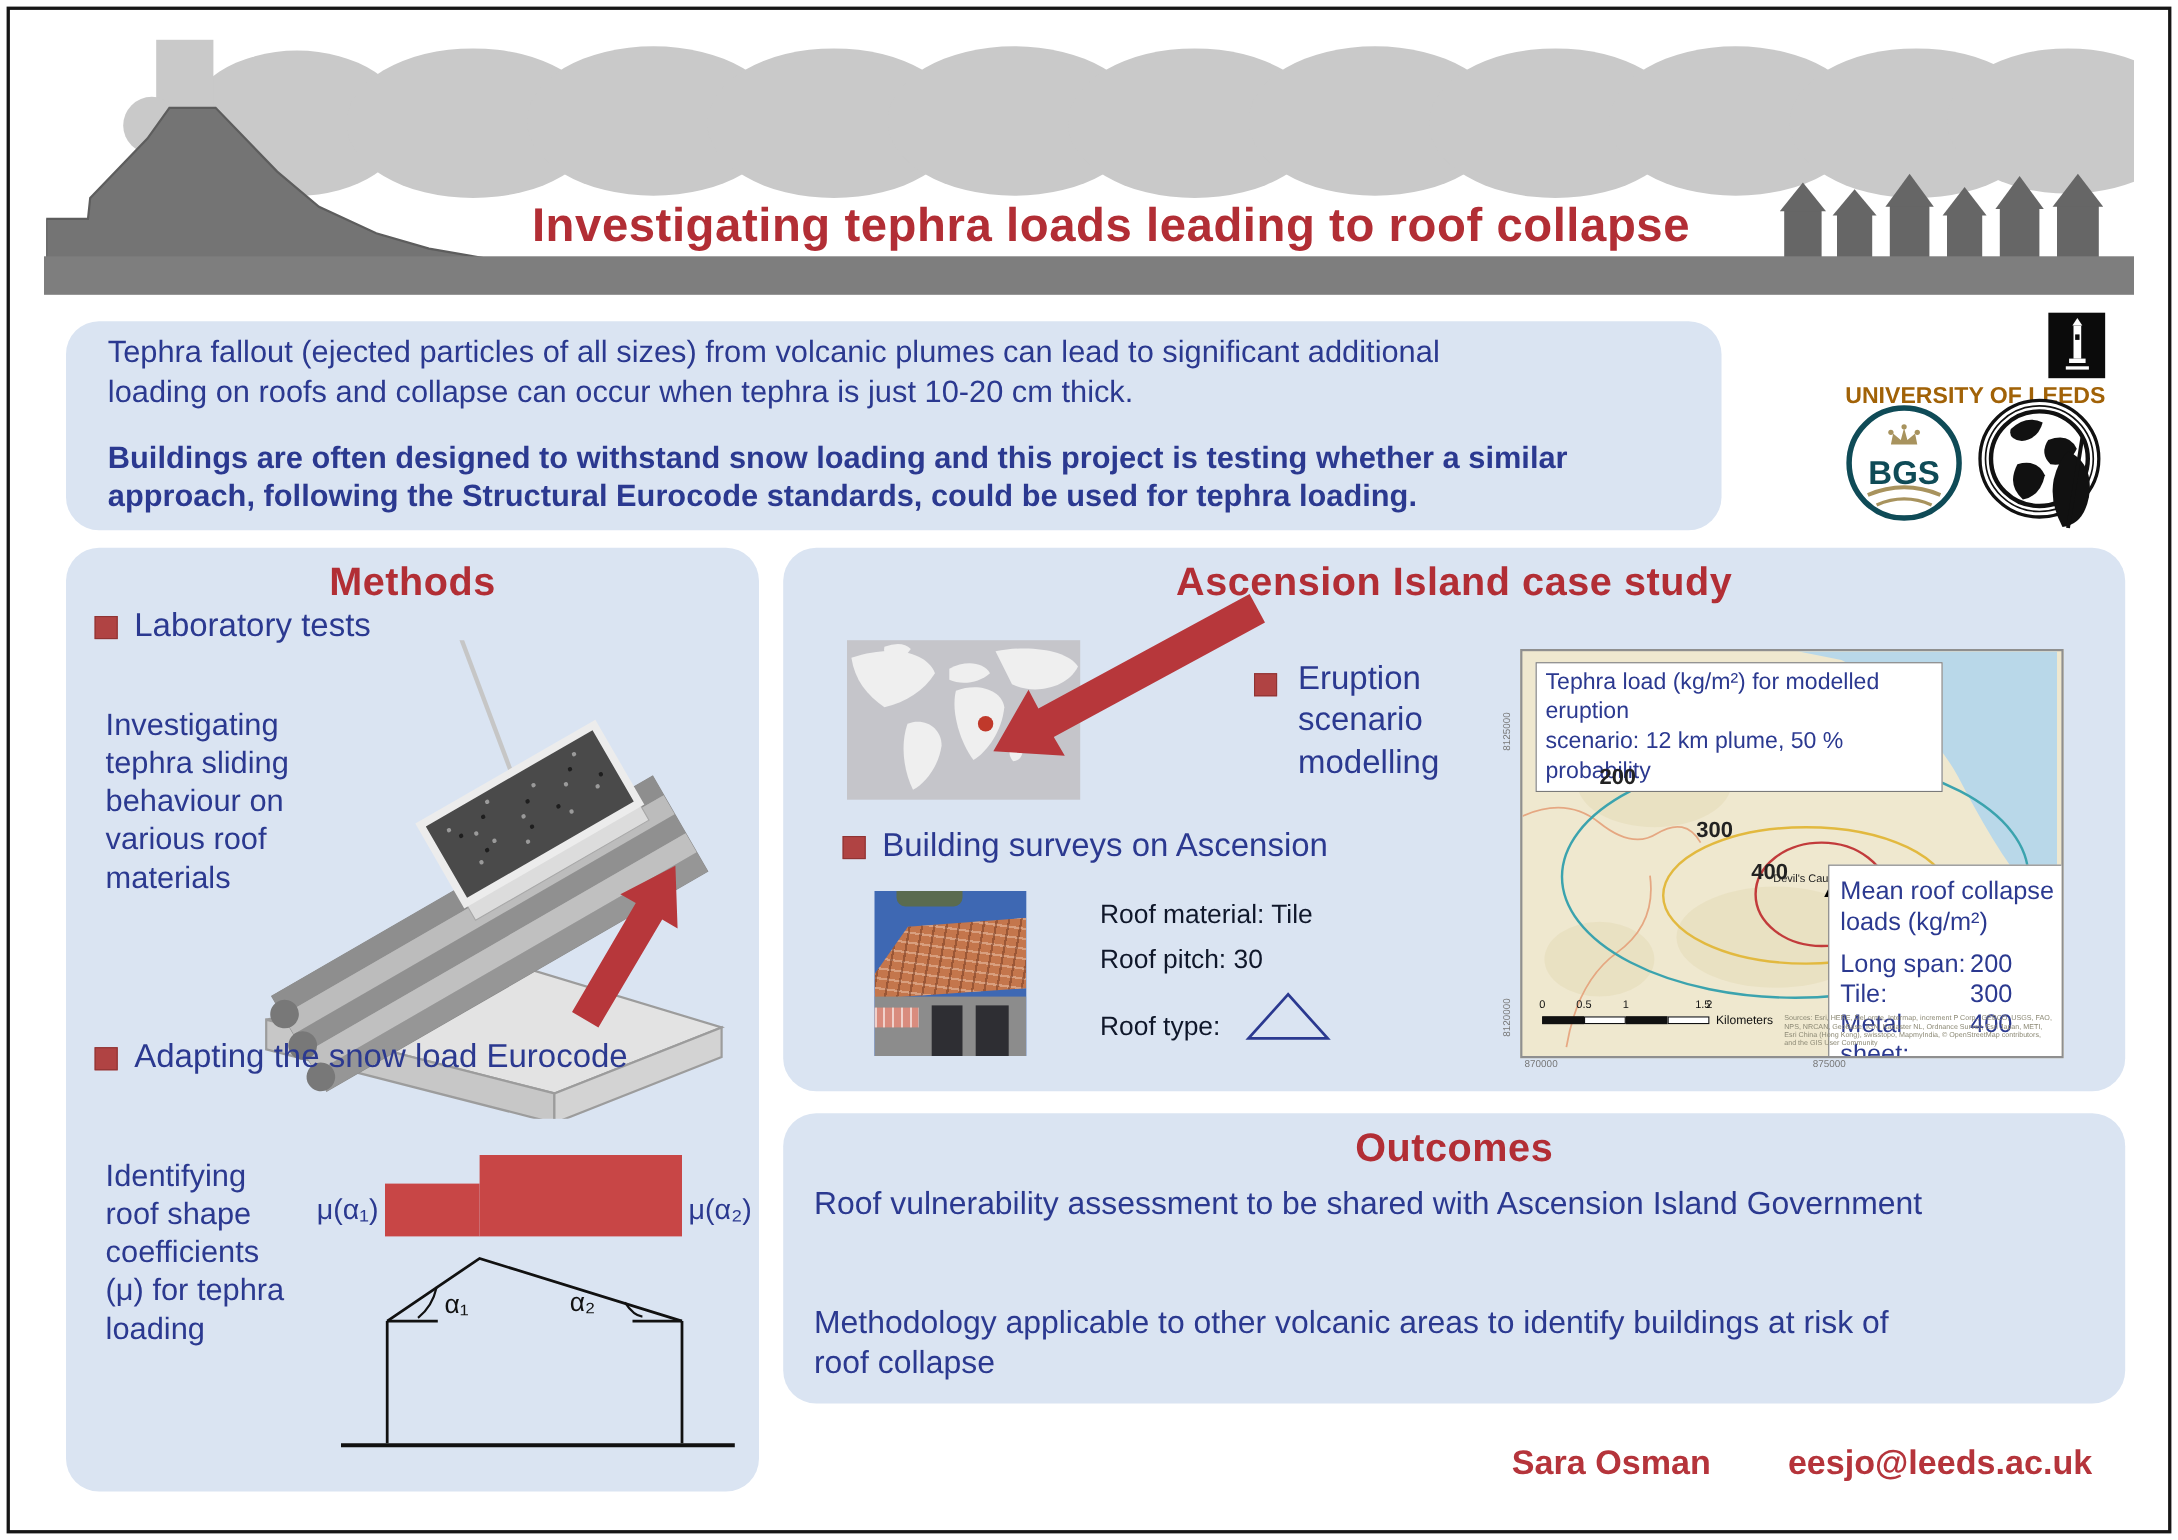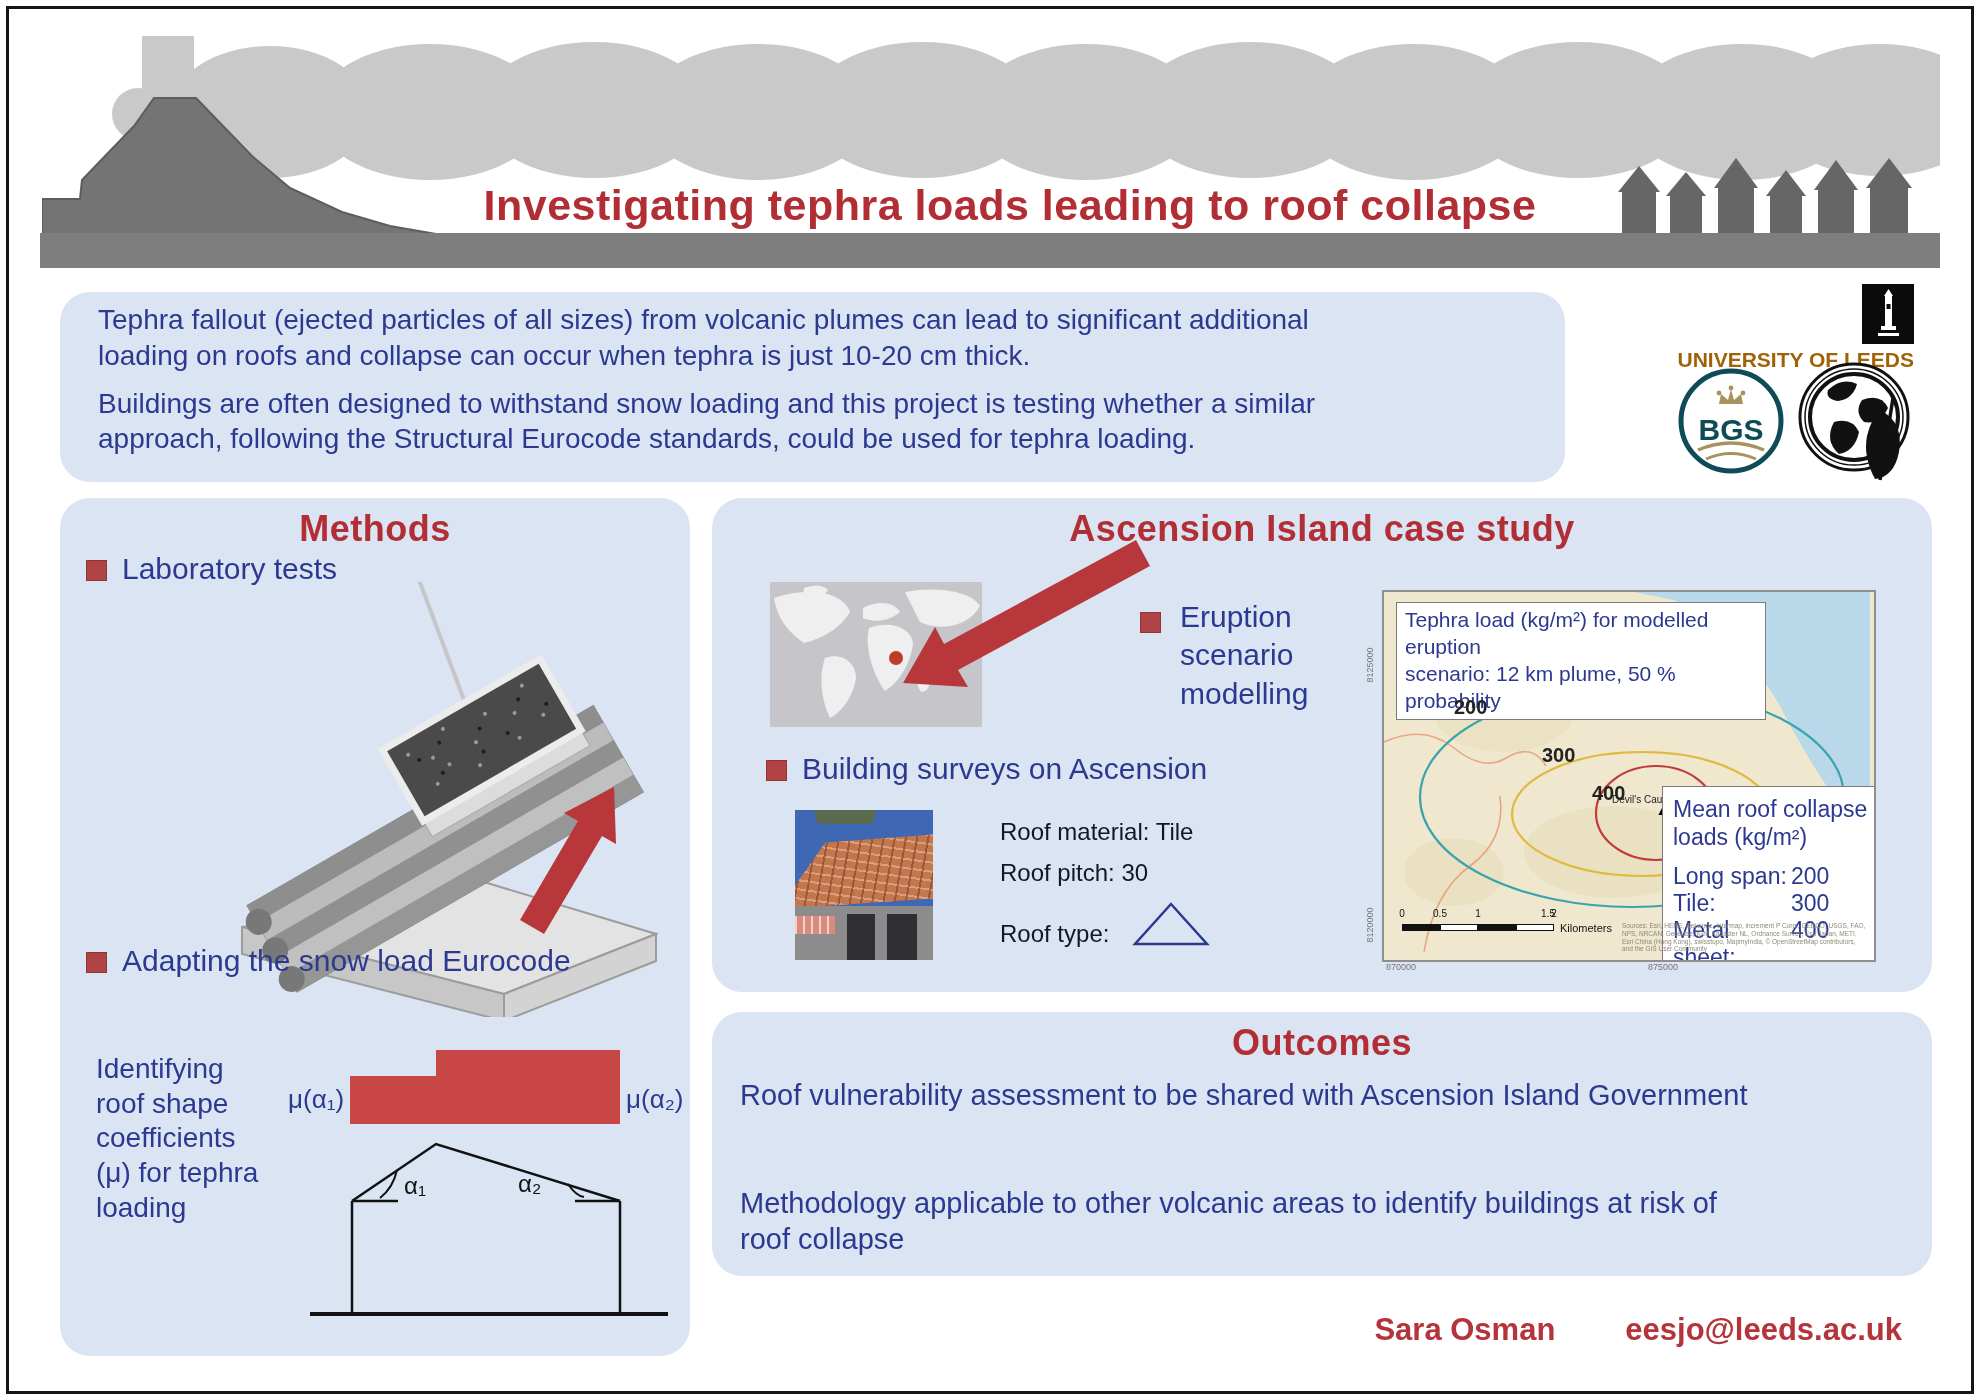--- a/index.html
+++ b/index.html
@@ -10,21 +10,21 @@
   .panel{position:absolute;background:#DAE4F2;border-radius:30px;}
   .pre{white-space:pre-line;}
   .sec-title{position:absolute;text-align:center;font-weight:bold;font-size:36px;color:#B22E35;letter-spacing:.5px;}
   .sq{position:absolute;width:19px;height:19px;background:#B04343;border:1px solid #8f3434;}
   .bullet-label{position:absolute;font-size:30px;color:#2B3990;}
   .body-text{position:absolute;font-size:28px;line-height:1.24;color:#2B3990;}
   #page-title{position:absolute;left:330px;top:181px;width:1360px;text-align:center;
               font-size:43px;font-weight:bold;color:#B22E35;letter-spacing:.5px;}
   #ground-band{position:absolute;left:40px;top:233px;width:1900px;height:35px;background:#7E7E7E;}
   #intro-text{position:absolute;left:98px;top:302px;width:1440px;font-size:28px;line-height:1.28;color:#2B3990;}
-  #intro-text .p2{margin-top:12px;}
+  #intro-text .p2{margin-top:24px;font-weight:bold;}
   
   #leeds-logo{position:absolute;left:1660px;top:284px;width:254px;}
   #leeds-square{position:absolute;right:0;top:0;width:52px;height:60px;}
   #leeds-text{position:absolute;right:0;top:64px;width:254px;text-align:right;font-size:21px;font-weight:bold;color:#a16207;letter-spacing:0px;}
   
   #tmap{position:absolute;left:1382px;top:590px;width:490px;height:368px;background:#EFE8CF;border:2px solid #8f8f8f;overflow:hidden;}
   #tmap-title{position:absolute;left:12px;top:10px;width:352px;background:#ffffff;border:1px solid #7a7a7a;
               padding:4px 8px;font-size:21px;line-height:1.28;color:#2B3990;}
   .contour-label{position:absolute;font-size:20px;font-weight:600;color:#222;}
   #devils{position:absolute;left:228px;top:202px;font-size:10px;color:#222;}
@@ -147,20 +147,25 @@
     <path d="M84,50 q24,12 19,42 q-5,25 -24,27 q-12,-22 -8,-43 q4,-17 13,-26 Z" fill="#111"></path>
     <path d="M97,38 L84,120" stroke="#111" stroke-width="3.5" fill="none"></path>
   </svg>
 
   <div class="panel" style="left:60px;top:498px;width:630px;height:858px;"></div>
   <div class="sec-title" style="left:60px;top:508px;width:630px;">Methods</div>
 
   <div class="sq" style="left:86px;top:560px;"></div>
   <div class="bullet-label" style="left:122px;top:552px;">Laboratory tests</div>
 
+  <div class="body-text pre" style="left:96px;top:642px;width:200px;">Investigating
+tephra sliding
+behaviour on
+various roof
+materials</div>
 
   <svg class="abs" style="left:232px;top:582px;" width="440" height="435" viewBox="0 0 440 435">
 
     <polygon points="10,345 272,412 424,352 252,300" fill="#E3E3E3" stroke="#9c9c9c" stroke-width="2"></polygon>
     <polygon points="10,345 10,372 272,439 272,412" fill="#C7C7C7" stroke="#9c9c9c" stroke-width="2"></polygon>
     <polygon points="272,412 272,439 424,379 424,352" fill="#D3D3D3" stroke="#9c9c9c" stroke-width="2"></polygon>
 
     <g transform="rotate(-30 215 260)">
       <rect x="10" y="215" width="400" height="100" fill="#AFAFAF" stroke="#8a8a8a"></rect>
       <rect x="10" y="215" width="400" height="20" fill="#8E8E8E"></rect>

